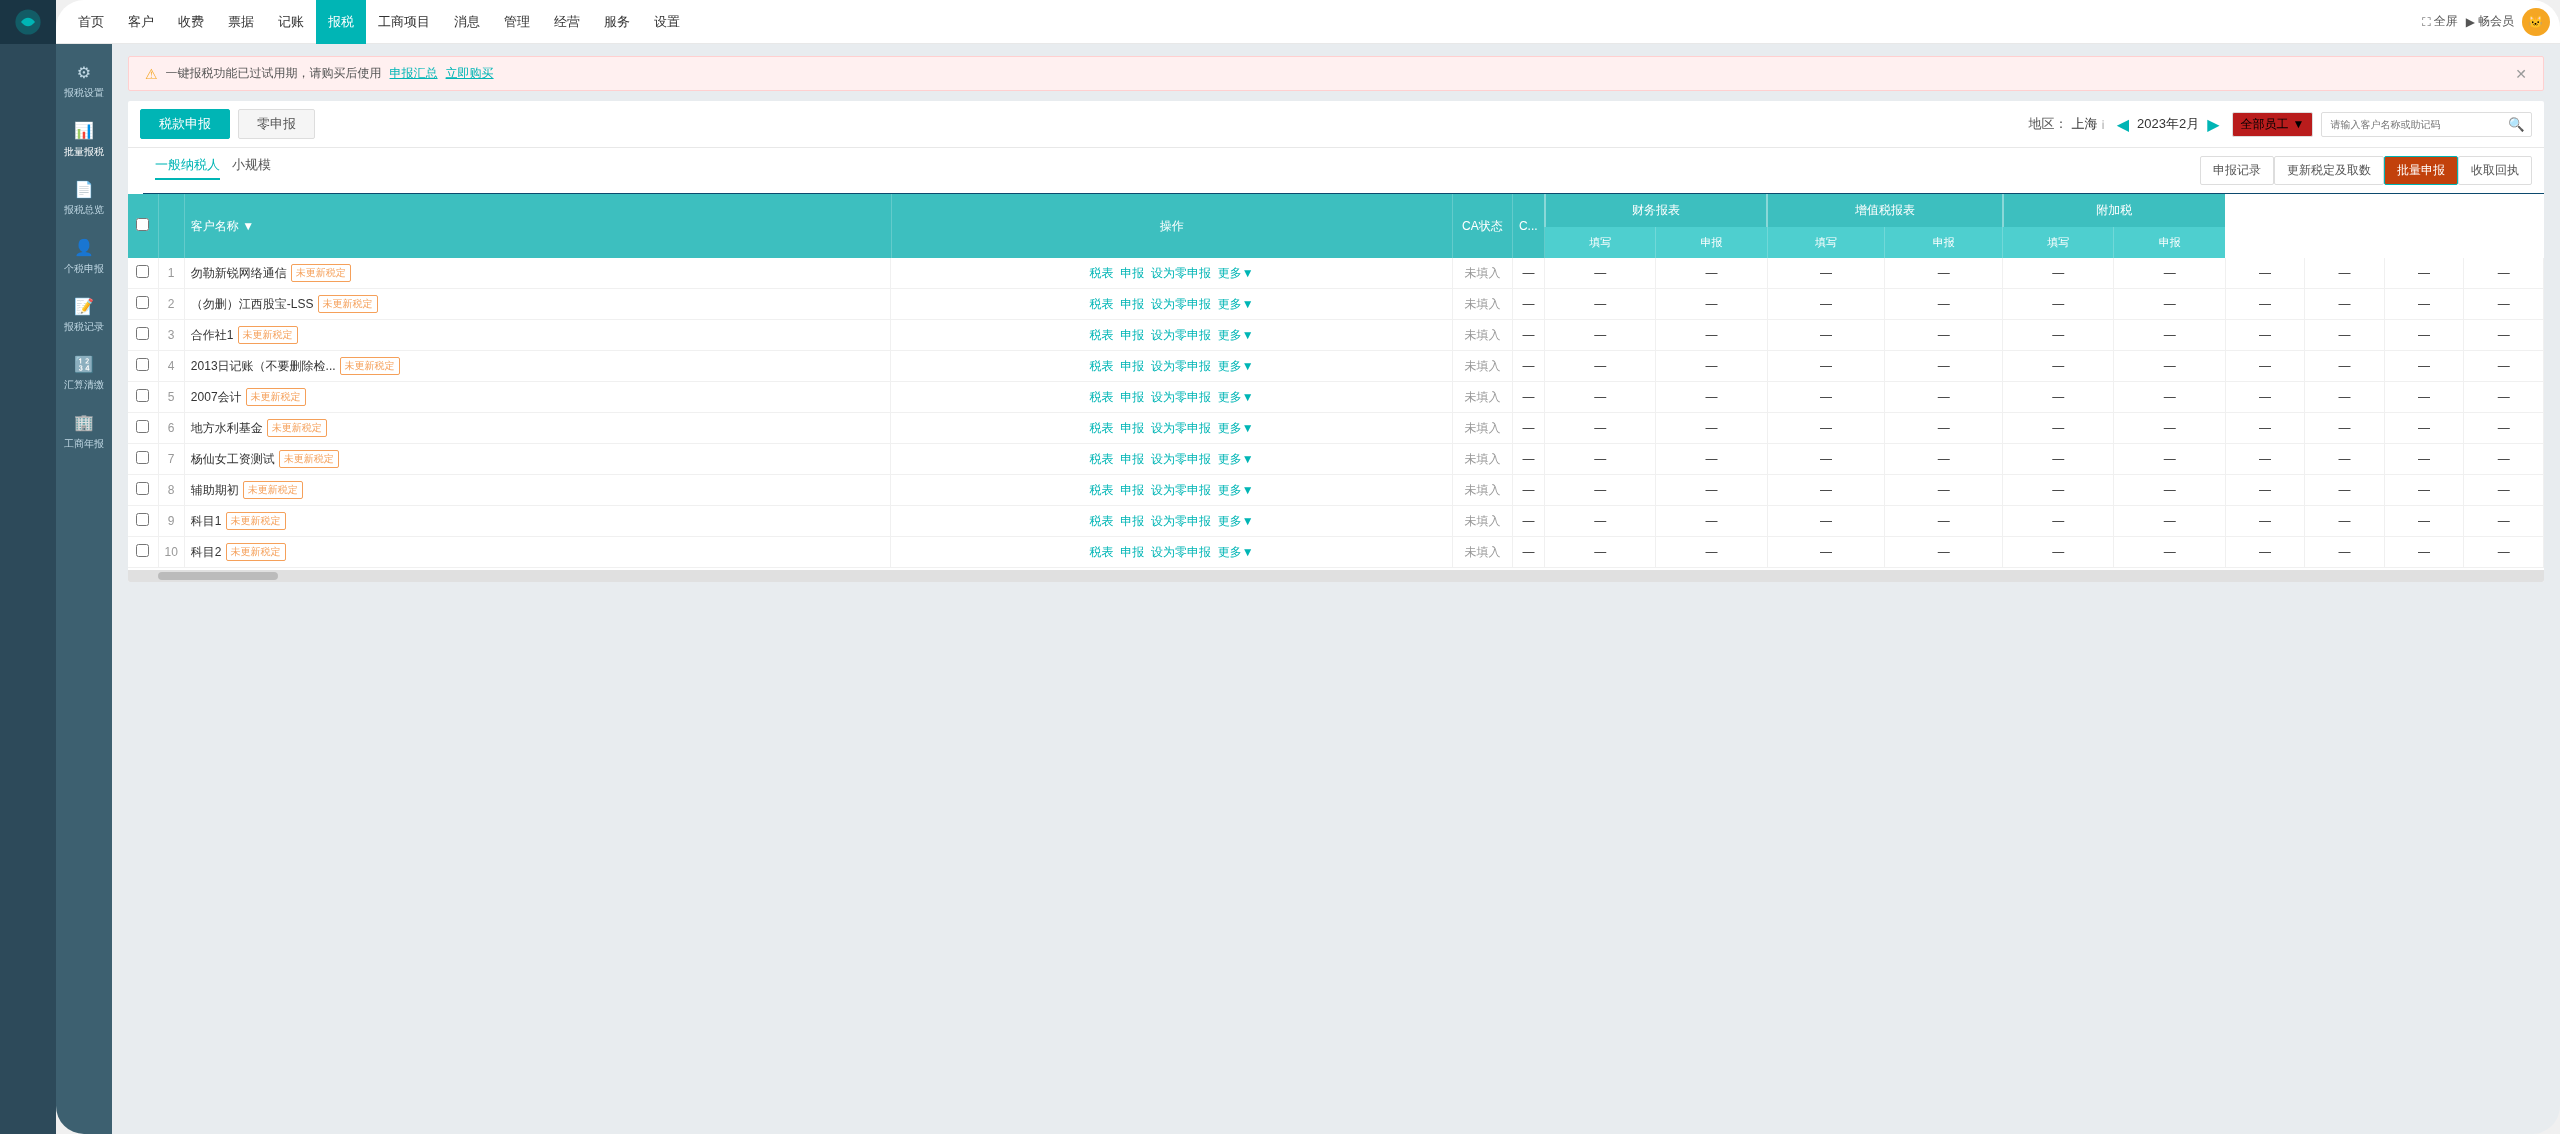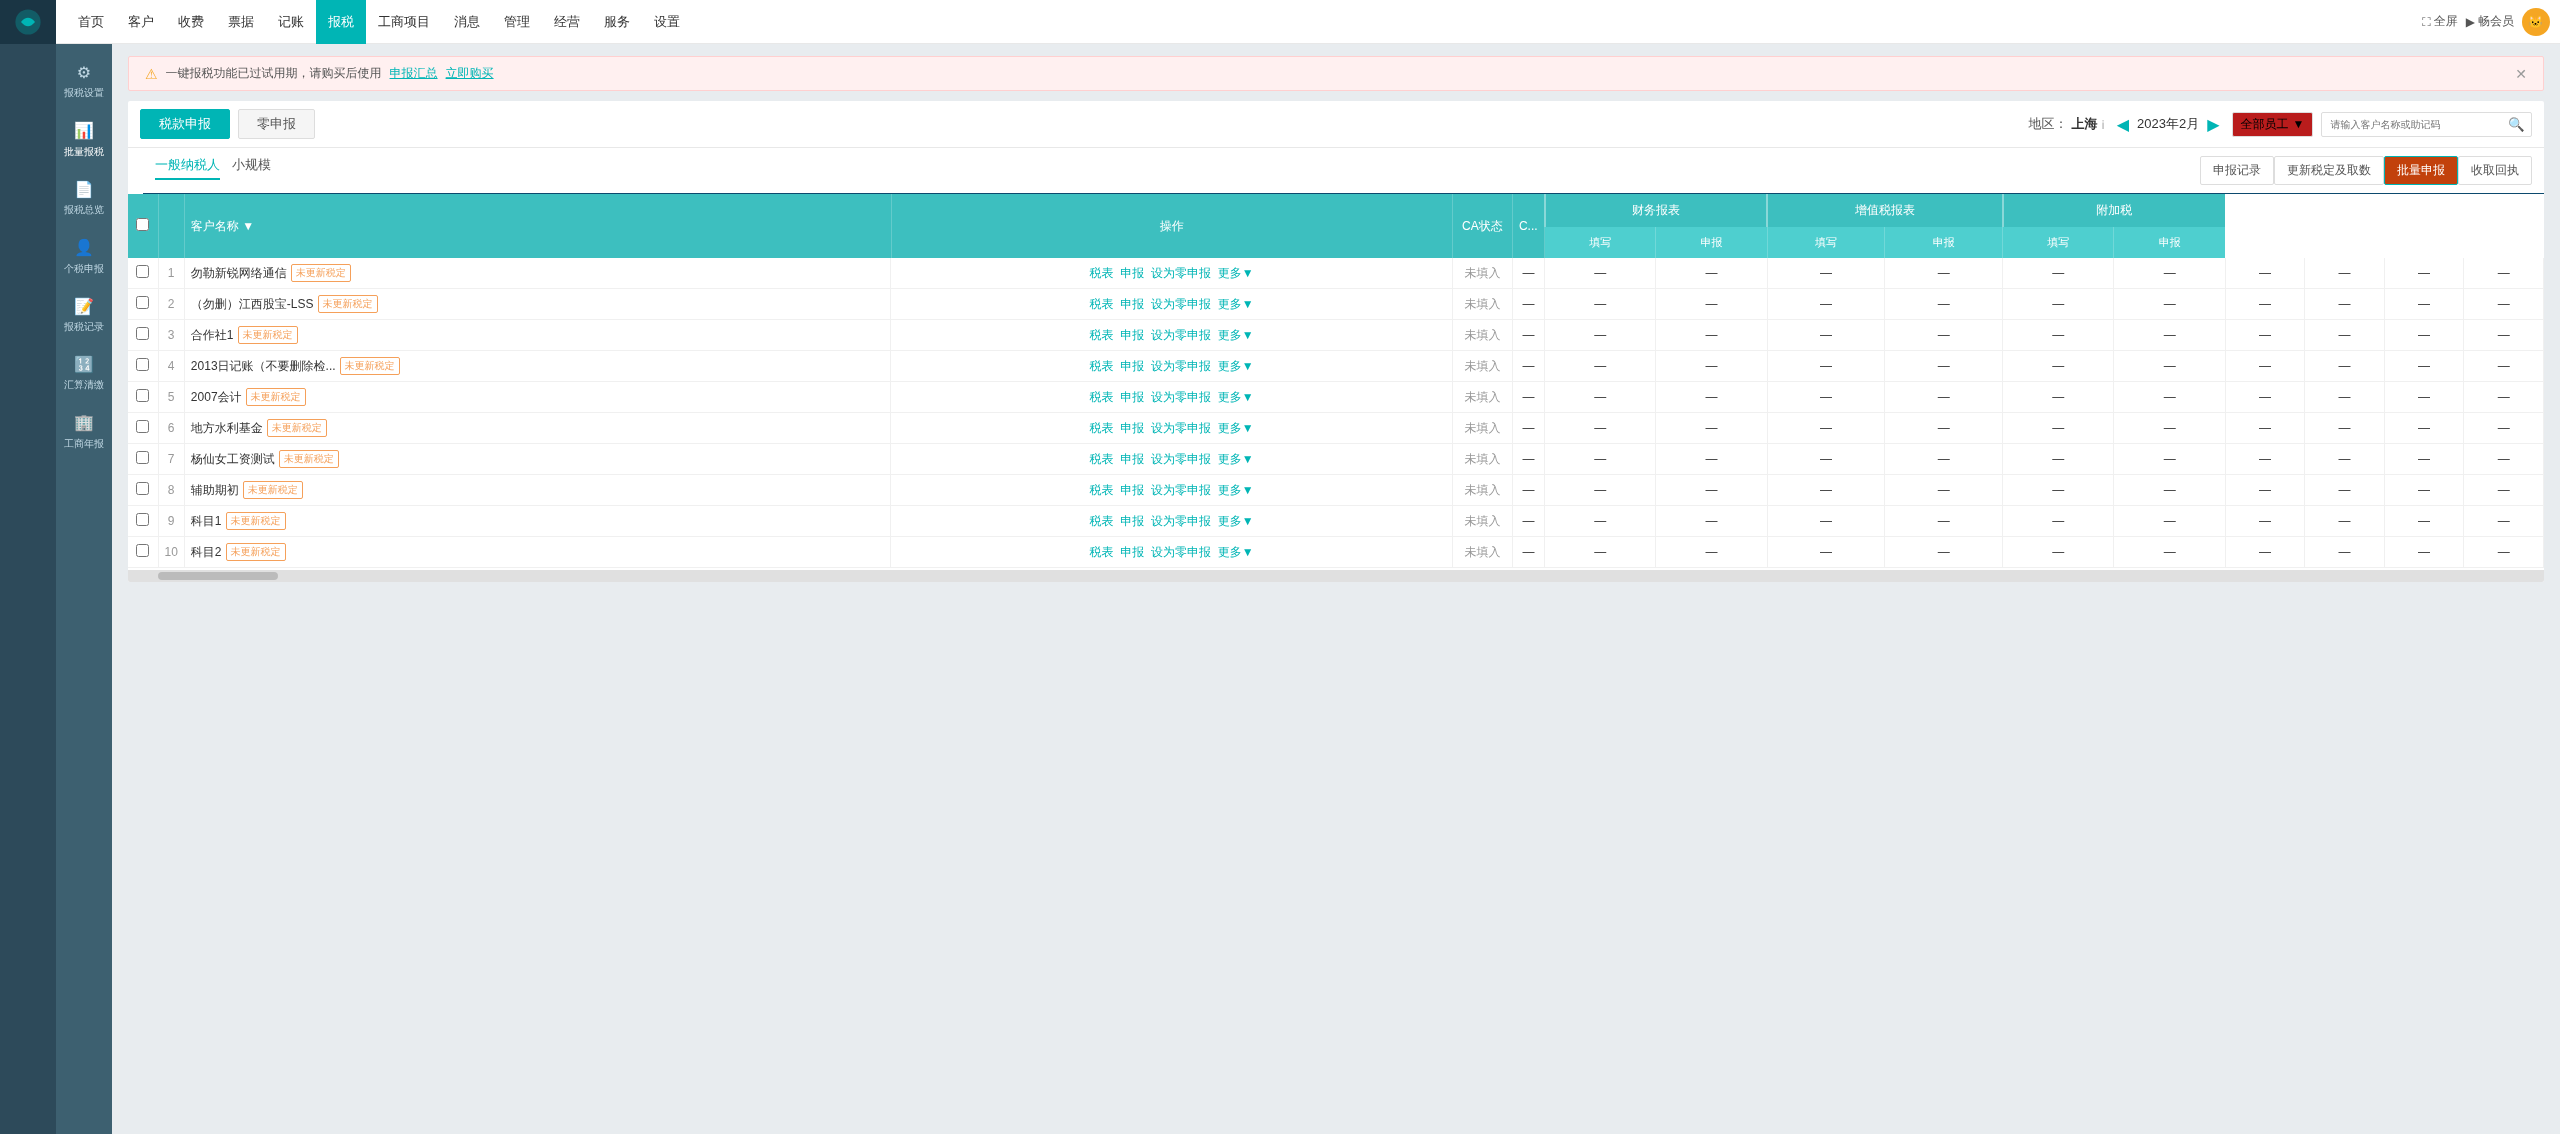--- a/index.html
+++ b/index.html
@@ -25,20 +25,21 @@
       background: #1a3544;
     }
     .sidebar-logo svg { width: 28px; height: 28px; }
 
     
     .main-wrapper {
       flex: 1;
       display: flex;
       flex-direction: column;
       overflow: hidden;
+      border-radius: 28px;
     }
 
     
     .topnav {
       background: #fff;
       height: 44px;
       display: flex;
       align-items: center;
       border-bottom: 1px solid #e8e8e8;
       padding: 0 10px;
@@ -174,21 +175,21 @@
       align-items: center;
       gap: 8px;
     }
     .region-selector {
       display: flex;
       align-items: center;
       gap: 4px;
       font-size: 13px;
     }
     .region-label { color: #555; }
-    .region-value { color: #333; font-weight: bold; }
+    .region-value { color: #333; font-weight: normal; }
     .info-icon { color: #aaa; font-size: 12px; cursor: pointer; }
 
     .date-nav {
       display: flex;
       align-items: center;
       gap: 4px;
     }
     .date-nav-btn {
       background: none;
       border: none;

